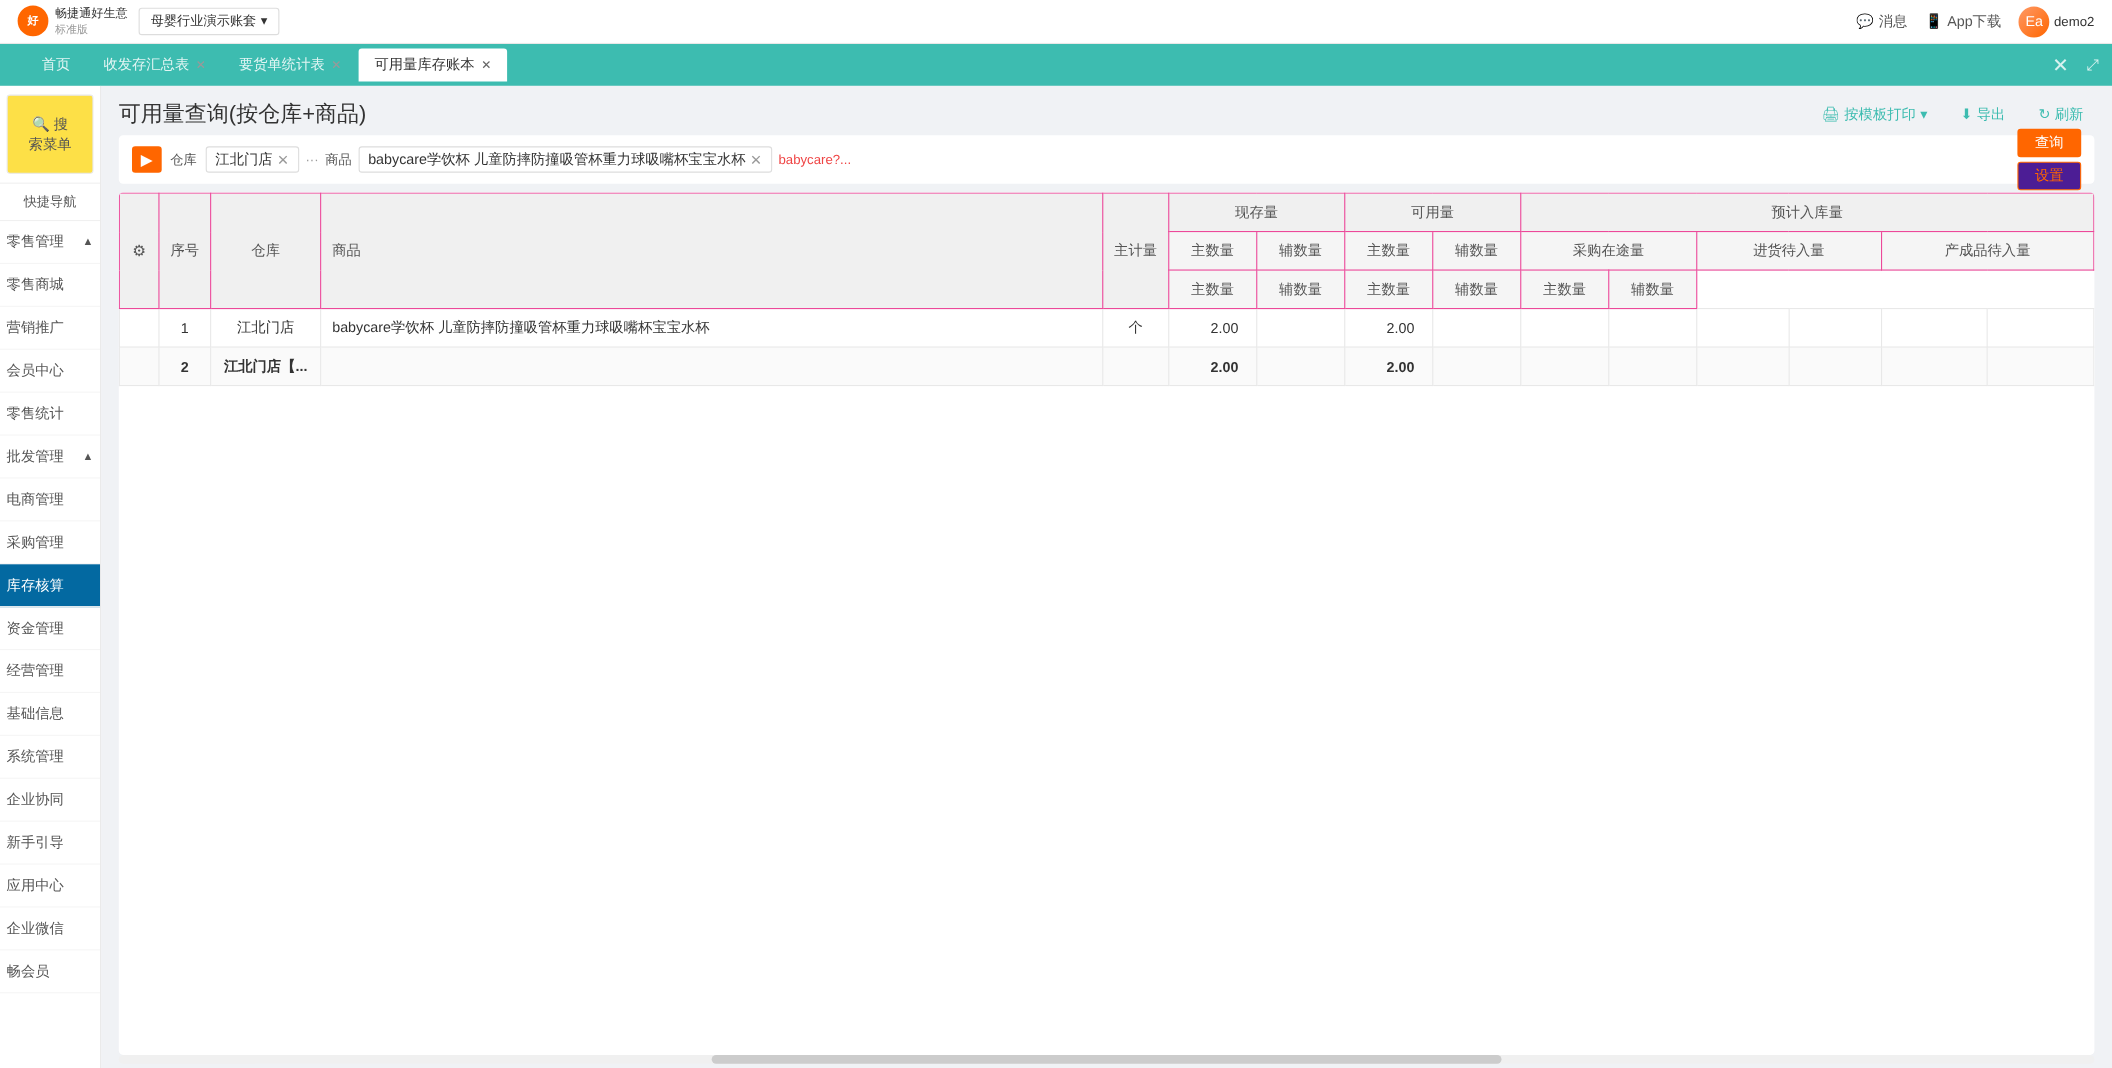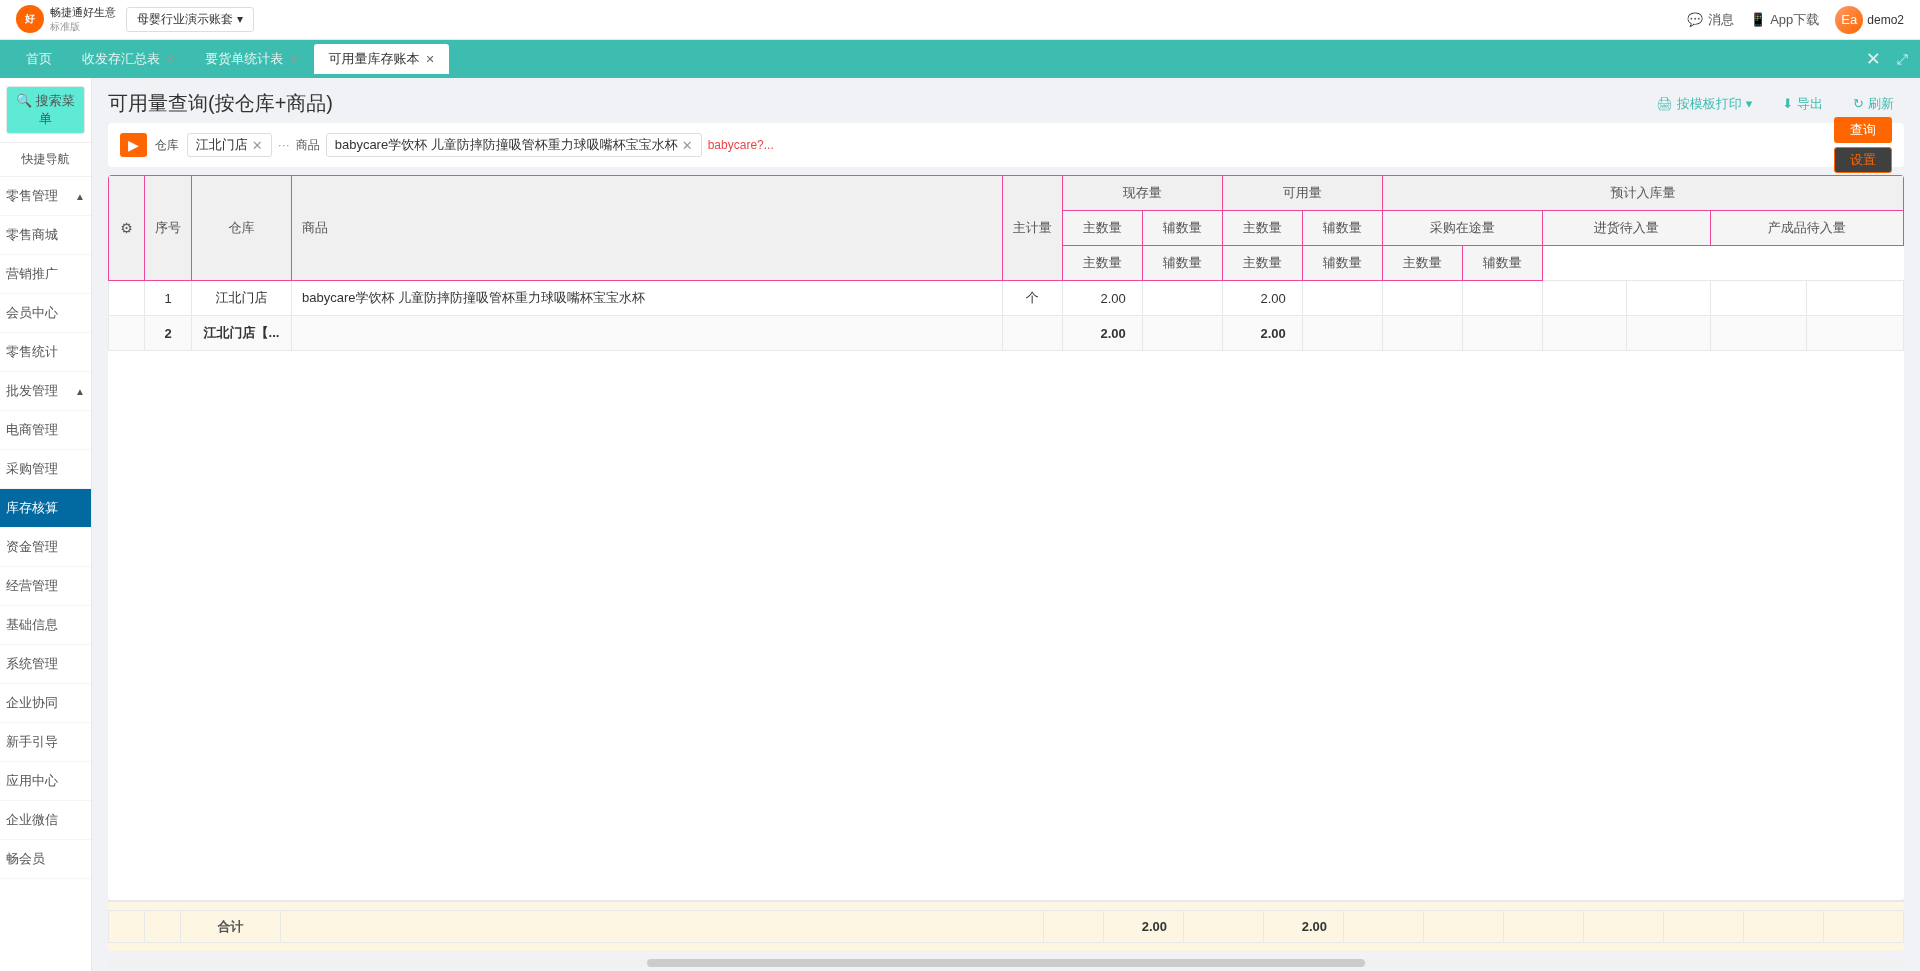--- a/index.html
+++ b/index.html
@@ -30,21 +30,21 @@
     .top-btn { display: flex; align-items: center; gap: 4px; cursor: pointer; color: #555; font-size: 12px; }
     .avatar { width: 28px; height: 28px; border-radius: 50%; background: linear-gradient(135deg, #ff9966, #ff6600); display: flex; align-items: center; justify-content: center; color: #fff; font-size: 11px; }
     .user-name { font-size: 12px; color: #333; }
 
     
     .nav-tabs {
       background: #3dbcb0;
       height: 38px;
       display: flex;
       align-items: center;
-      padding: 0 0 0 12px;
+      padding: 0 0 0 24px;
       flex-shrink: 0;
       gap: 2px;
     }
     .nav-tab {
       height: 30px;
       padding: 0 14px;
       display: flex;
       align-items: center;
       gap: 6px;
       cursor: pointer;
@@ -75,22 +75,22 @@
       flex-direction: column;
       flex-shrink: 0;
       overflow-y: auto;
     }
     .sidebar-search {
       padding: 8px 6px;
       border-bottom: 1px solid #f0f0f0;
     }
     .sidebar-search-btn {
       width: 100%;
-      padding: 5px;
-      background: #5eead4;
+      padding: 17px;
+      background: #fde047;
       border: 1px solid #e8e8e8;
       border-radius: 3px;
       text-align: center;
       cursor: pointer;
       color: #555;
       font-size: 12px;
     }
     .sidebar-quick {
       padding: 8px 6px;
       border-bottom: 1px solid #f0f0f0;
@@ -163,21 +163,21 @@
     }
     .filter-tag .remove { color: #999; cursor: pointer; }
     .filter-more { color: #999; font-size: 12px; cursor: pointer; }
     .filter-actions {
       position: absolute; right: 12px; display: flex; flex-direction: column; gap: 4px; border-radius: 15px;
     }
     .query-btn {
       background: #ff6600; color: #fff; border: none; padding: 4px 16px; border-radius: 3px; cursor: pointer; font-size: 13px;
     }
     .settings-btn {
-      background: #404040; color: #ff6600; border: 1px solid #ff6600; padding: 3px 14px; border-radius: 3px; cursor: pointer; font-size: 13px;
+      background: #4c1d95; color: #ff6600; border: 1px solid #ff6600; padding: 3px 14px; border-radius: 3px; cursor: pointer; font-size: 13px;
     }
 
     
     .table-container {
       flex: 1;
       margin: 0 16px;
       background: #fff;
       border-radius: 4px;
       overflow: auto;
       display: flex;
@@ -483,42 +483,19 @@
             <td></td>
             <td></td>
             <td></td>
             <td></td>
             <td></td>
           </tr>
         </tbody>
       </table>
     </div>
 
-    <div class="table-footer">
-      <table style="width:100%;">
-        <tbody>
-            <tr>
-          <td style="width:36px;"></td>
-          <td style="width:36px;"></td>
-          <td style="width:100px; padding: 6px 10px; color:#555; font-weight:600;">合计</td>
-          <td style="min-width:300px;"></td>
-          <td style="width:60px;"></td>
-          <td style="width:80px; text-align:right; padding-right:16px; font-weight:600;">2.00</td>
-          <td style="width:80px;"></td>
-          <td style="width:80px; text-align:right; padding-right:16px; font-weight:600;">2.00</td>
-          <td style="width:80px;"></td>
-          <td style="width:80px;"></td>
-          <td style="width:80px;"></td>
-          <td style="width:80px;"></td>
-          <td style="width:80px;"></td>
-          <td style="width:80px;"></td>
-          <td style="width:80px;"></td>
-        </tr>
-      </tbody>
-        </table>
-    </div>
 
     <div class="scroll-indicator">
       <div class="scroll-thumb"></div>
     </div>
 
   </div>
 </div>
 
 </body></html>

